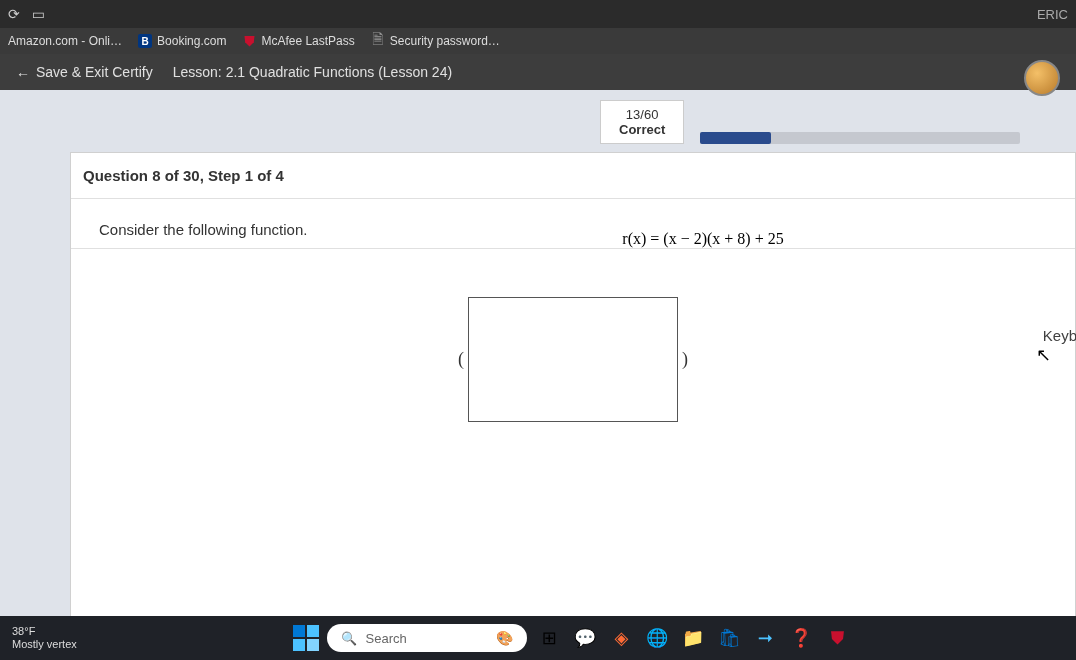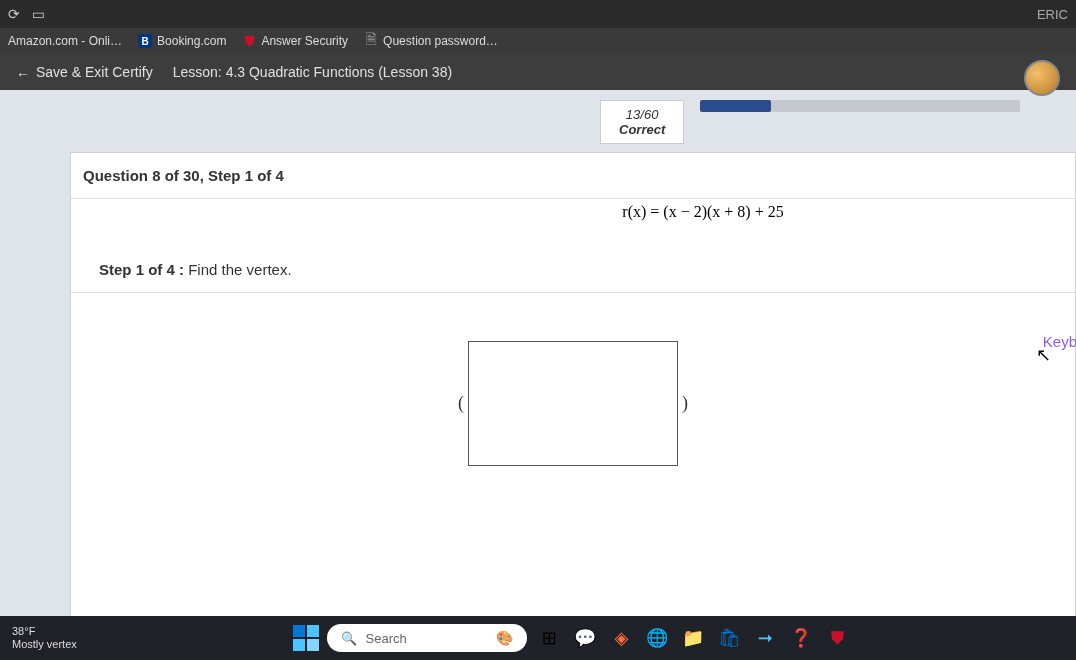--- a/index.html
+++ b/index.html
@@ -13,41 +13,41 @@
 .icon-b { background: #003580; color: #fff; font-weight: bold; border-radius: 2px; padding: 1px 3px; }
 .icon-m { color: #c8102e; font-size: 14px; }
 .icon-d { color: #999; font-size: 14px; }
 
 .lesson-bar { background: #3d3d3d; color: #e0e0e0; padding: 10px 16px; display: flex; align-items: center; gap: 20px; font-size: 14px; position: relative; }
 .save-exit { cursor: pointer; display: flex; align-items: center; gap: 6px; }
 .lesson-title { font-weight: normal; }
 .avatar { position: absolute; right: 16px; top: 6px; width: 36px; height: 36px; border-radius: 50%; background: radial-gradient(circle at 35% 35%, #f4c068, #b87a2a); border: 2px solid #888; }
 
 .content-area { background: #dfe3ea; height: 562px; overflow: hidden; }
-.progress-row { display: flex; align-items: flex-start; padding: 10px 36px 0 600px; gap: 16px; font-style: italic; }
+.progress-row { display: flex; align-items: flex-end; padding: 10px 36px 0 600px; gap: 16px; }
 .score-box { background: #fff; border: 1px solid #ccc; padding: 6px 18px; text-align: center; font-size: 13px; color: #333; }
 .score-box div:first-child { font-size: 13px; }
 .score-box div:last-child { font-weight: bold; font-size: 13px; }
 .progress-bar { flex: 1; height: 12px; background: #c5c8cf; border-radius: 2px; position: relative; max-width: 320px; }
 .progress-fill { height: 100%; width: 22%; background: #2a4b8d; border-radius: 2px; }
 
 .question-panel { background: #fff; margin: 8px 0 0 70px; padding: 0; min-height: 500px; border: 1px solid #d0d0d0; position: relative; }
 .q-header { padding: 14px 12px; font-size: 15px; font-weight: bold; color: #333; border-bottom: 1px solid #e0e0e0; }
 .q-body { padding: 22px 28px; }
 .q-prompt { font-size: 15px; color: #333; margin-bottom: 10px; }
 .equation { text-align: center; font-size: 16px; font-family: 'Times New Roman', serif; margin-top: -18px; margin-left: 260px; }
 .step-label { margin-top: 40px; font-size: 15px; color: #333; padding-bottom: 14px; }
 .step-label b { font-weight: bold; }
 .divider { border-top: 1px solid #e0e0e0; margin: 0 -28px; }
 .answer-section { padding-top: 18px; }
 .answer-label { font-size: 14px; color: #333; font-weight: normal; }
 .vertex-input-area { display: flex; justify-content: center; margin-top: 30px; align-items: center; }
 .vertex-box { width: 210px; height: 125px; border: 1px solid #555; background: #fff; }
 .paren { font-size: 18px; font-family: serif; margin: 0 4px; color: #333; }
-.keyb { position: absolute; right: -2px; top: 180px; color: #8b5cf6; font-size: 15px; }
+.keyb { position: absolute; right: -2px; top: 174px; color: #404040; font-size: 15px; }
 
 .taskbar { position: absolute; bottom: 0; left: 0; right: 0; height: 44px; background: #1f2228; display: flex; align-items: center; padding: 0 12px; gap: 4px; }
 .weather { color: #ddd; font-size: 11px; line-height: 1.2; }
 .tb-center { flex: 1; display: flex; align-items: center; justify-content: center; gap: 8px; }
 .start-btn { width: 26px; height: 26px; display: grid; grid-template: 1fr 1fr / 1fr 1fr; gap: 2px; }
 .start-btn span { background: #4cc2ff; }
 .start-btn span:nth-child(1){ background:#0078d4;} .start-btn span:nth-child(2){background:#4cc2ff;} .start-btn span:nth-child(3){background:#4cc2ff;} .start-btn span:nth-child(4){background:#83d4ff;}
 .search-box { background: #fff; border-radius: 18px; padding: 6px 14px; display: flex; align-items: center; gap: 8px; width: 200px; font-size: 13px; color: #666; }
 .tb-icon { width: 28px; height: 28px; border-radius: 4px; display: flex; align-items: center; justify-content: center; font-size: 18px; cursor: pointer; }
 .cursor-arrow { position: absolute; right: 25px; top: 344px; font-size: 18px; color: #000; pointer-events: none; }
@@ -65,55 +65,53 @@
 <div class="bookmarks-bar">
   <div class="bookmark-item">
     <span>Amazon.com - Onli…</span>
   </div>
   <div class="bookmark-item">
     <span class="bookmark-icon icon-b">B</span>
     <span>Booking.com</span>
   </div>
   <div class="bookmark-item">
     <span class="bookmark-icon icon-m">⛊</span>
-    <span>Answer Security</span>
+    <span>McAfee LastPass</span>
   </div>
   <div class="bookmark-item">
     <span class="bookmark-icon icon-d">🗎</span>
-    <span>Question password…</span>
+    <span>Security password…</span>
   </div>
 </div>
 
 <div class="lesson-bar">
   <div class="save-exit">
     <span>←</span>
     <span>Save &amp; Exit Certify</span>
   </div>
-  <div class="lesson-title">Lesson: 4.3 Quadratic Functions (Lesson 38)</div>
+  <div class="lesson-title">Lesson: 2.1 Quadratic Functions (Lesson 24)</div>
   <div class="avatar"></div>
 </div>
 
 <div class="content-area">
   <div class="progress-row">
     <div class="score-box">
       <div>13/60</div>
       <div>Correct</div>
     </div>
     <div class="progress-bar">
       <div class="progress-fill"></div>
     </div>
   </div>
 
   <div class="question-panel">
     <div class="q-header">Question 8 of 30, Step 1 of 4</div>
     <div class="q-body">
+      <div class="q-prompt">Consider the following function.</div>
       <div class="equation">r(x) = (x − 2)(x + 8) + 25</div>
-      <div class="step-label">
-        <b>Step 1 of 4 :</b><span> Find the vertex.</span>
-      </div>
       <div class="divider"></div>
       <div class="answer-section">
         <div class="vertex-input-area">
           <span class="paren">(</span>
           <div class="vertex-box"></div>
           <span class="paren">)</span>
         </div>
       </div>
     </div>
     <div class="keyb">Keyb</div>

